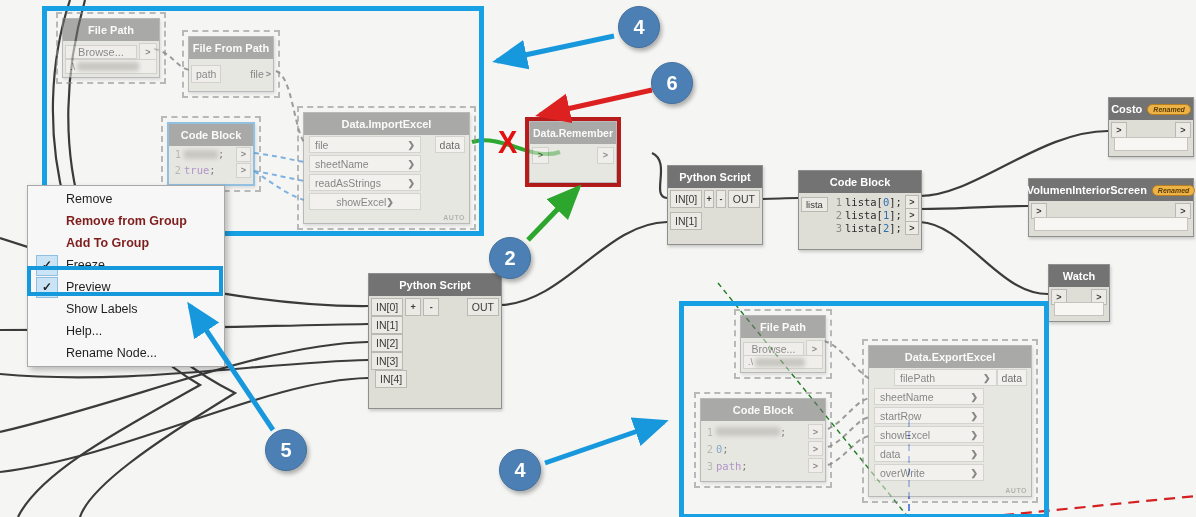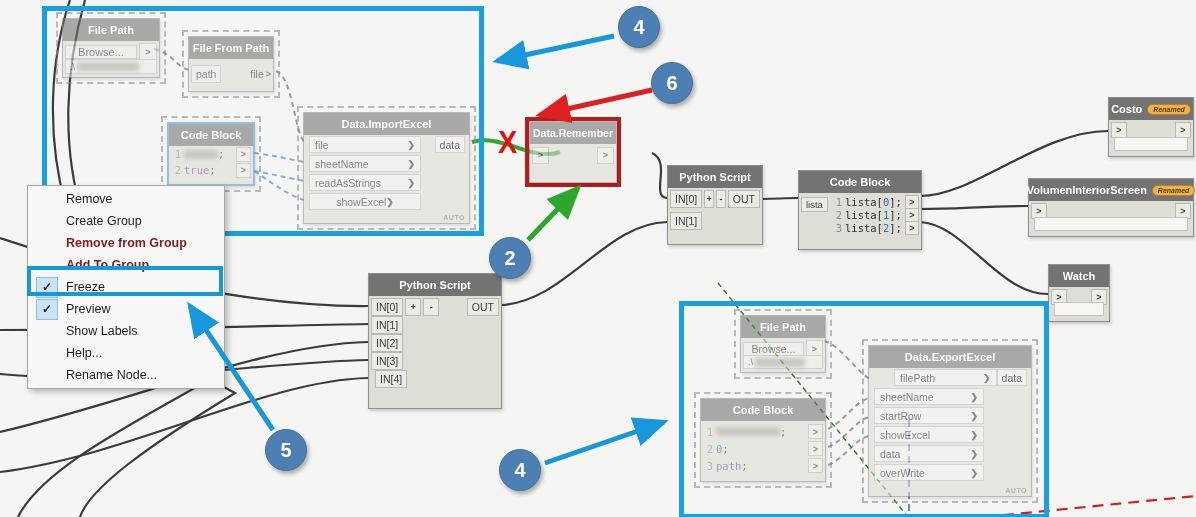--- a/index.html
+++ b/index.html
@@ -347,24 +347,20 @@
   </div>
 
   <div class="group" style="left:42px;top:6px;width:432px;height:220px;"></div>
   <div class="group" style="left:679px;top:301px;width:360px;height:208px;"></div>
 
   <div class="menu">
     <div class="mi">
         <span class="gut"></span>
         <span>Remove</span>
       </div>
-    <div class="mi">
-        <span class="gut"></span>
-        <span>Create Group</span>
-      </div>
     <div class="mi dis">
         <span class="gut"></span>
         <span>Remove from Group</span>
       </div>
     <div class="mi dis">
         <span class="gut"></span>
         <span>Add To Group</span>
       </div>
     <div class="mi">
         <span class="gut">

